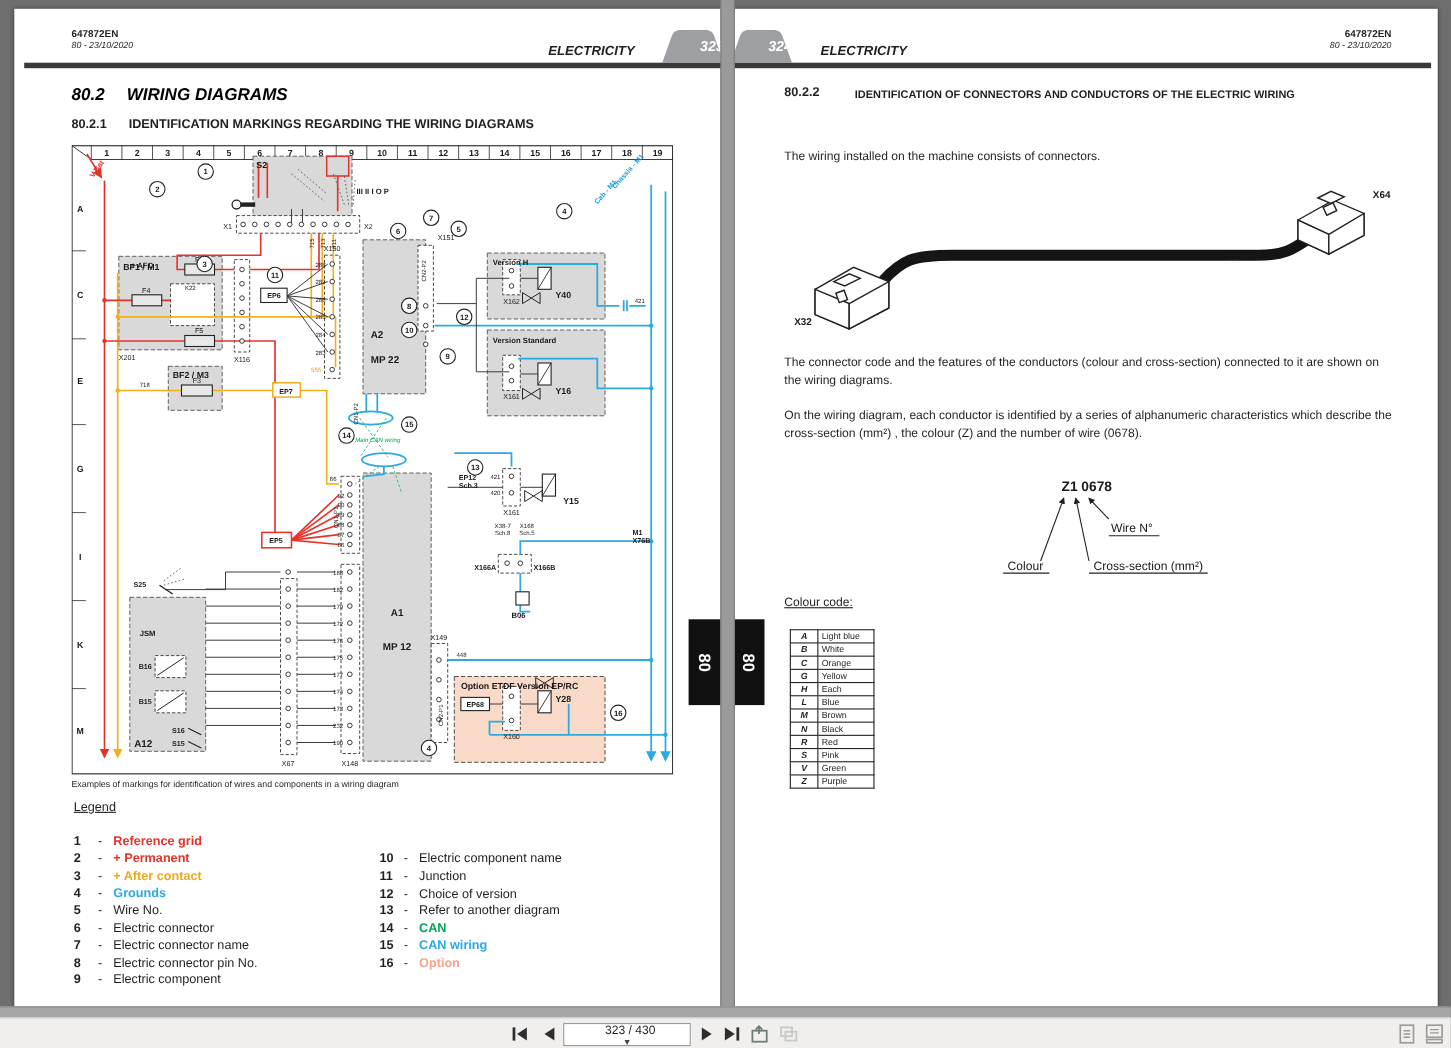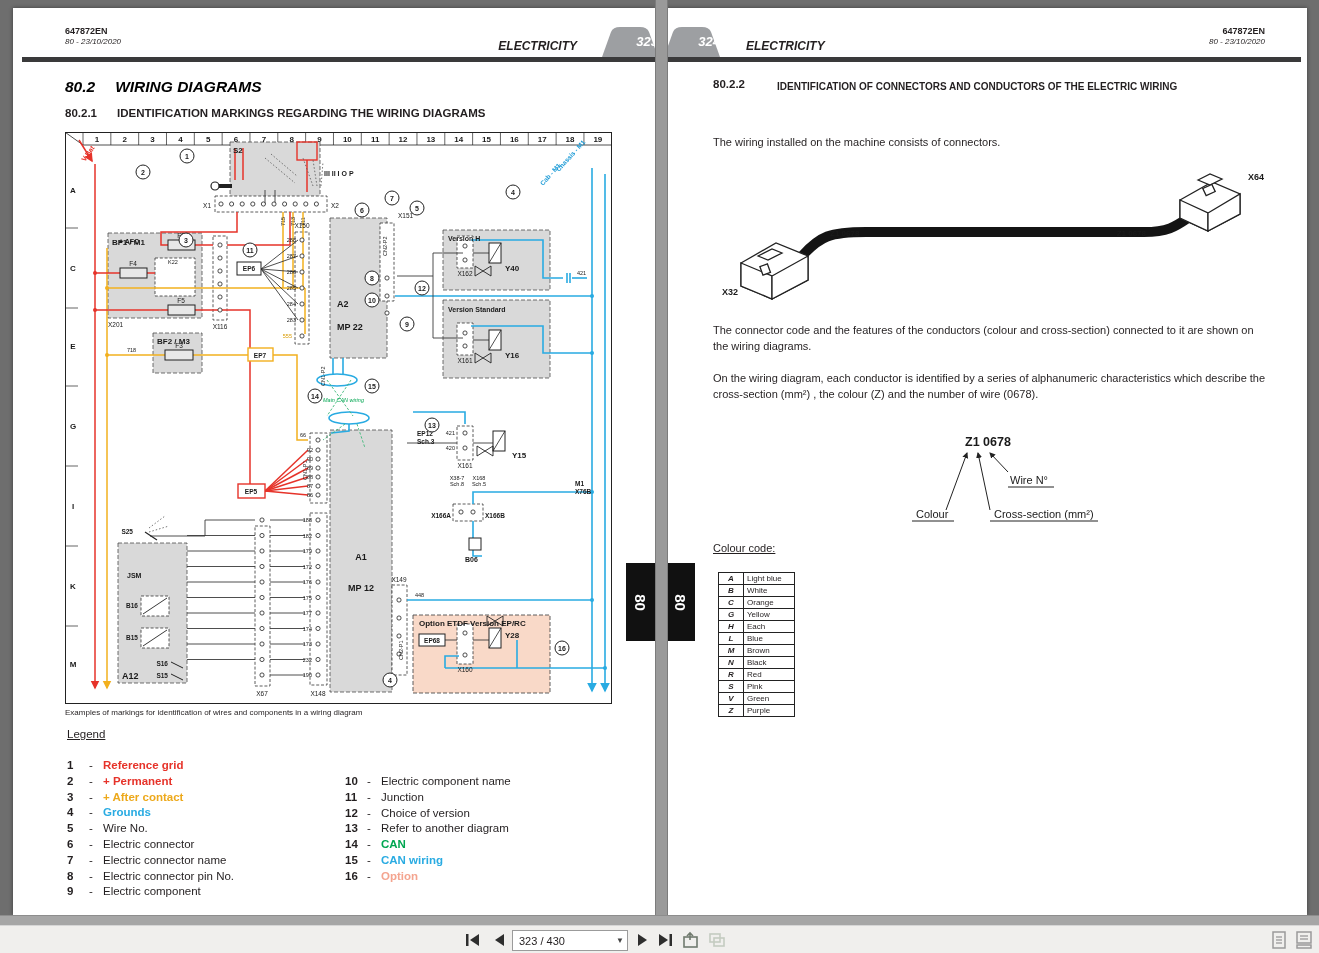--- a/index.html
+++ b/index.html
@@ -28,21 +28,21 @@
   .chapter-tab span{transform:rotate(90deg);font-weight:bold;font-size:15px;}
   .colour-table{border-collapse:collapse;font-size:8px;}
   .colour-table td{border:1px solid #222;height:11px;padding:0 3px;}
   .colour-table td.lt{width:18px;text-align:center;font-weight:bold;font-style:italic;}
   .colour-table td.nm{width:44px;}
   .cc-title{font-size:11px;text-decoration:underline;}
   
   #bottom-band{position:absolute;left:0;top:915px;width:1319px;height:10px;background:#a6a6a6;border-top:1px solid #8d8d8d;}
   #toolbar{position:absolute;left:0;top:925px;width:1319px;height:28px;background:#f0efed;border-top:1px solid #d6d6d6;}
   .tb-btn{position:absolute;top:3px;width:22px;height:22px;display:flex;align-items:center;justify-content:center;cursor:pointer;}
-  #page-combo{position:absolute;left:512px;top:4px;width:114px;height:19px;background:#fff;border:1px solid #9b9b9b;font-size:11px;display:flex;align-items:center;}
+  #page-combo{position:absolute;left:512px;top:4px;width:114px;height:19px;background:#fff;border:1px solid #9b9b9b;font-size:11px;display:flex;align-items:center;flex-direction:column;}
   #page-combo .val{flex:1;padding-left:6px;}
   #page-combo .car{width:14px;text-align:center;color:#444;font-size:8px;}
   
   svg text{font-family:"Liberation Sans",sans-serif;fill:#1a1a1a;}
   .t5{font-size:5.5px;} .t6{font-size:6.5px;} .t6b{font-size:6.5px;font-weight:bold;}
   .t7b{font-size:7px;font-weight:bold;} .t8b{font-size:8px;font-weight:bold;}
   .t9b{font-size:9px;font-weight:bold;}
   .cy{fill:#1e9cd7;} .rd{fill:#e6332a;} .gr{fill:#00a651;} .yl{fill:#d99b00;}
   .blk{fill:#d9d9d9;stroke:#4d4d4d;stroke-width:.8;stroke-dasharray:4 2;}
   .strip{fill:#fff;stroke:#333;stroke-width:.8;stroke-dasharray:3 1.8;}

